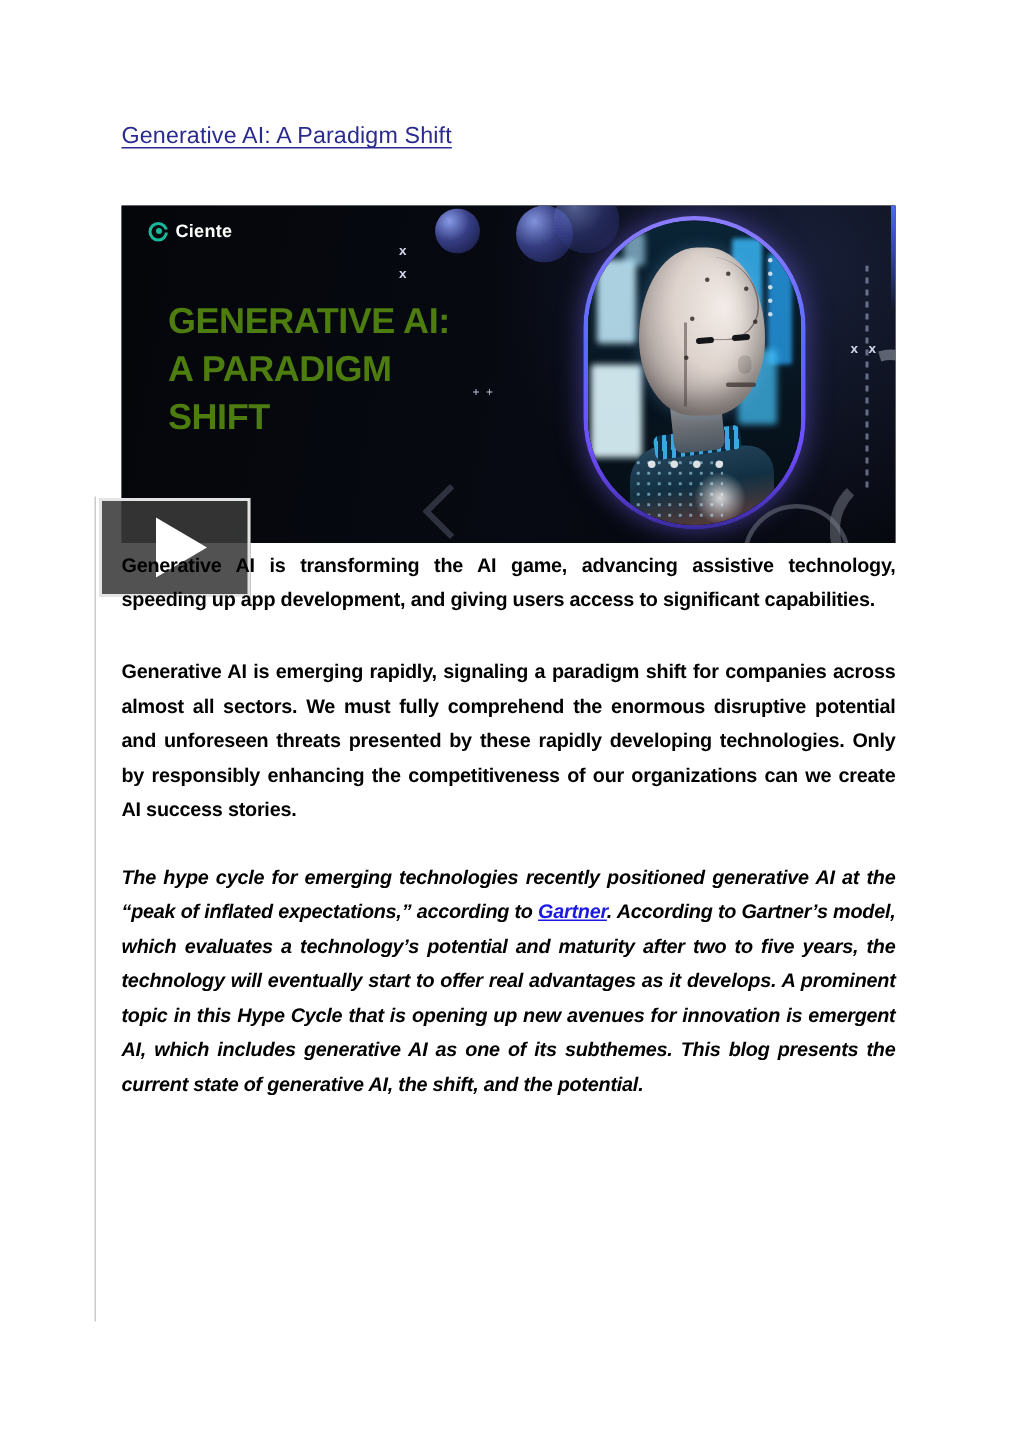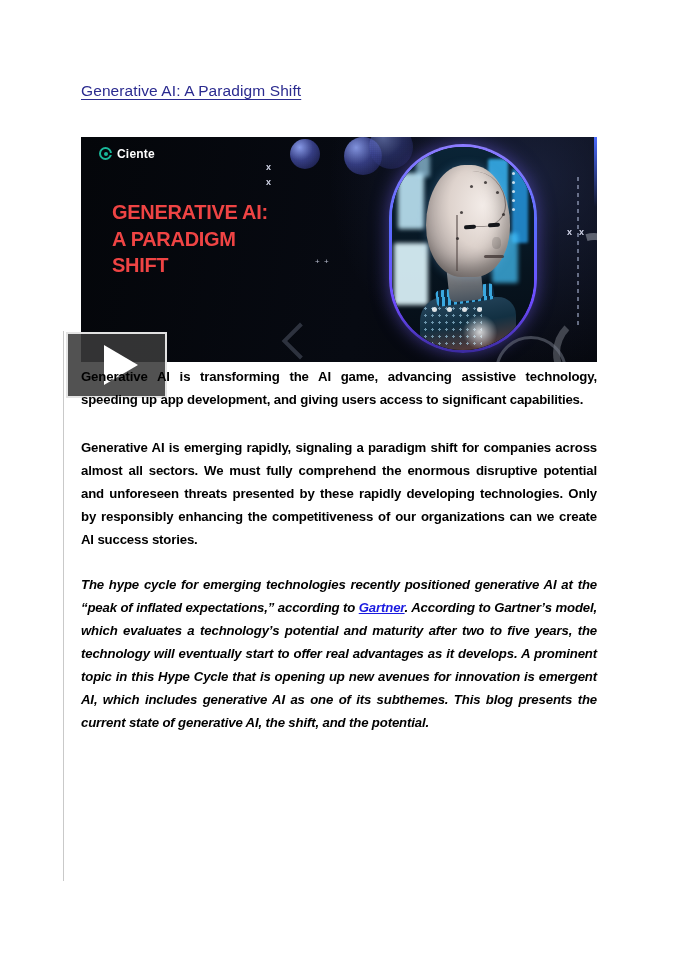--- a/index.html
+++ b/index.html
@@ -50,21 +50,21 @@
     overflow: hidden;
   }
   .banner-bg {
     position: absolute; inset: 0;
     background:
       radial-gradient(circle at 88% 18%, rgba(40,50,90,0.55) 0%, rgba(5,7,11,0) 42%),
       linear-gradient(100deg, #04060a 0%, #070a12 55%, #05070c 100%);
   }
 
   
-  .logo { position: absolute; left: 18px; top: 10px; display: flex; gap: 5px; }
+  .logo { position: absolute; left: 18px; top: 10px; display: flex; align-items: center; gap: 5px; }
   .logo-mark {
     width: 13px; height: 13px; border-radius: 50%;
     border: 2px solid #19b89a;
     position: relative;
   }
   .logo-mark::after {
     content: ""; position: absolute; left: 2.5px; top: 2.5px;
     width: 4px; height: 4px; border-radius: 50%; background: #19b89a;
   }
   .logo-mark::before {
@@ -73,22 +73,22 @@
   }
   .logo-text {
     color: #ffffff; font-size: 12px; font-weight: bold; letter-spacing: 0.2px;
   }
 
   
   .banner-headline {
     position: absolute;
     left: 31px;
     top: 62px;
-    color: #ef4444;
-    font-size: 20px;
+    color: #4d7c0f;
+    font-size: 24px;
     font-weight: bold;
     line-height: 1.33;
     letter-spacing: -0.3px;
     white-space: pre-line;
   }
 
   
   .sphere {
     position: absolute; border-radius: 50%;
     background-image:

